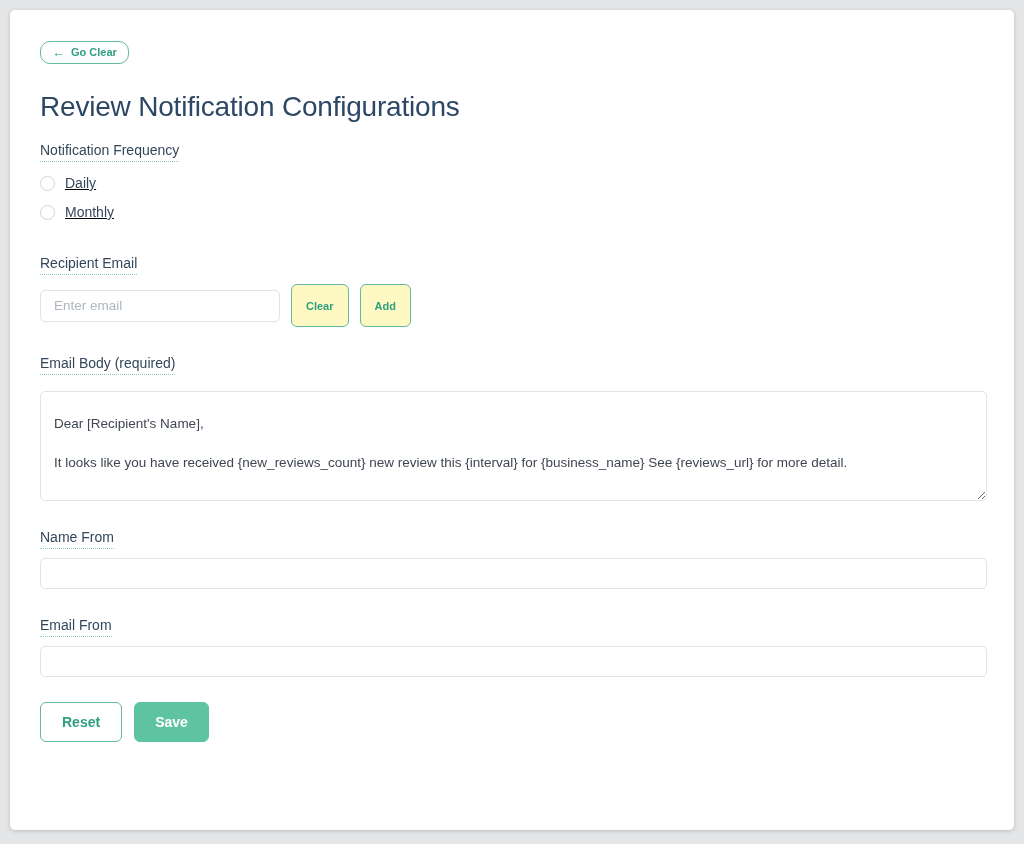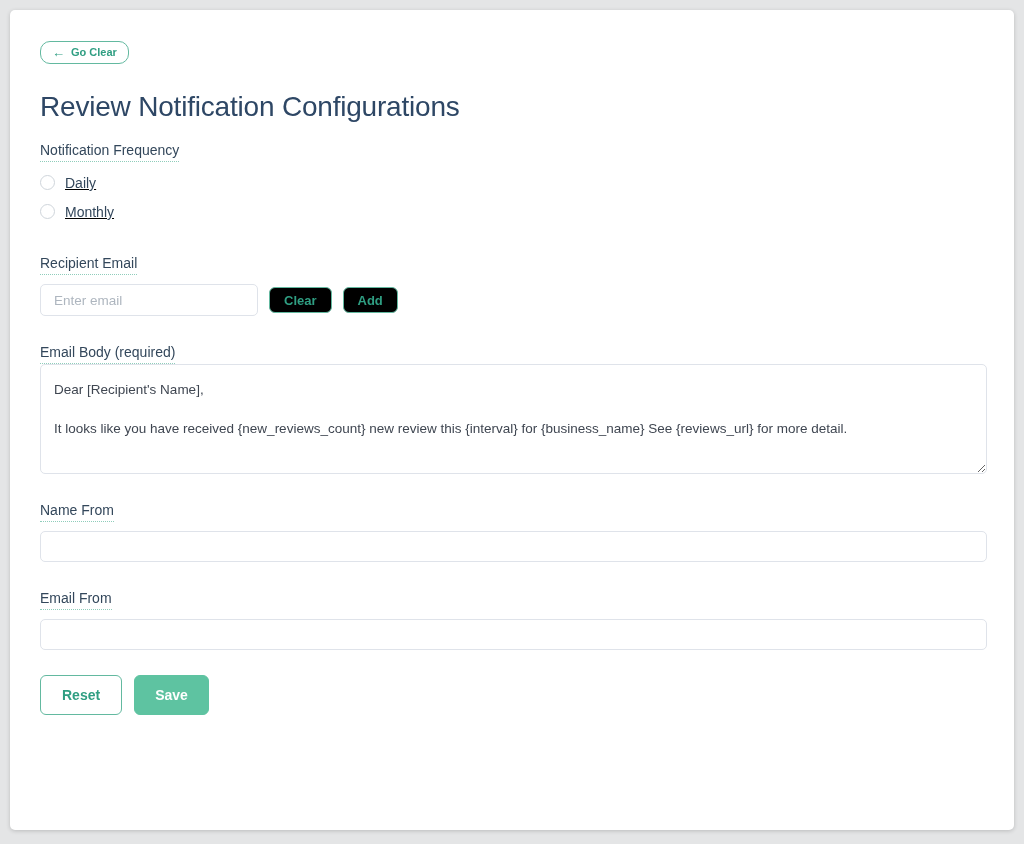--- a/index.html
+++ b/index.html
@@ -40,50 +40,50 @@
   }
   
   .field-label{
     display:inline-block;font-size:14px;color:var(--label);
     border-bottom:1px dotted var(--underline);padding-bottom:3px;
   }
   .section{margin-top:27px;}
   .section.first{margin-top:18px;text-decoration:underline;}
   
   .radio-group{margin-top:7px;}
-  .radio-row{display:flex;align-items:flex-start;gap:10px;padding:6px 0 7px 0;cursor:pointer;}
+  .radio-row{display:flex;align-items:flex-end;gap:10px;padding:6px 0 7px 0;cursor:pointer;}
   .radio-row input[type=radio]{
     appearance:none;-webkit-appearance:none;
     width:15px;height:15px;border-radius:50%;
     border:1px solid #cfd5db;background:#fff;cursor:pointer;flex:0 0 auto;
   }
   .radio-row input[type=radio]:checked{
     border-color:var(--accent);
     background:radial-gradient(circle,#fff 0 2.4px,var(--accent) 3px);
   }
   .radio-row .radio-label{font-size:14px;color:var(--label);}
   
   .text-input{
     height:33px;border:1px solid var(--input-border);border-radius:5px;
     padding:0 13px;font-size:13.5px;color:var(--input-text);background:#fff;
     outline:none;
   }
   .text-input::placeholder{color:var(--placeholder);}
   .email-row{display:flex;align-items:center;gap:11px;margin-top:9px;}
-  .email-row .text-input{width:218px;height:32px;}
+  .email-row .text-input{width:240px;height:32px;}
   .chip-btn{
-    height:26px;padding:0 14px;background:#000000;
+    height:43px;padding:0 14px;background:#fef9c3;
     border:1px solid var(--teal-border);border-radius:6px;
-    color:var(--teal-text);font-size:13px;font-weight:bold;cursor:pointer;
+    color:var(--teal-text);font-size:11px;font-weight:bold;cursor:pointer;
   }
   .full-input{display:block;width:947px;margin-top:9px;}
   textarea.body-area{
-    display:block;width:947px;height:110px;margin-top:0;
+    display:block;width:947px;height:110px;margin-top:16px;
     border:1px solid var(--input-border);border-radius:5px;
-    padding:15px 13px;font-size:13.5px;line-height:19.5px;color:var(--input-text);
+    padding:22px 13px;font-size:13.5px;line-height:19.5px;color:var(--input-text);
     resize:both;outline:none;
   }
   
   .actions{margin-top:25px;display:flex;gap:12px;}
   .reset-btn{
     height:40px;padding:0 21px;background:#fff;
     border:1px solid var(--teal-border);border-radius:6px;
     color:var(--teal-text);font-size:14px;font-weight:bold;cursor:pointer;
   }
   .save-btn{

